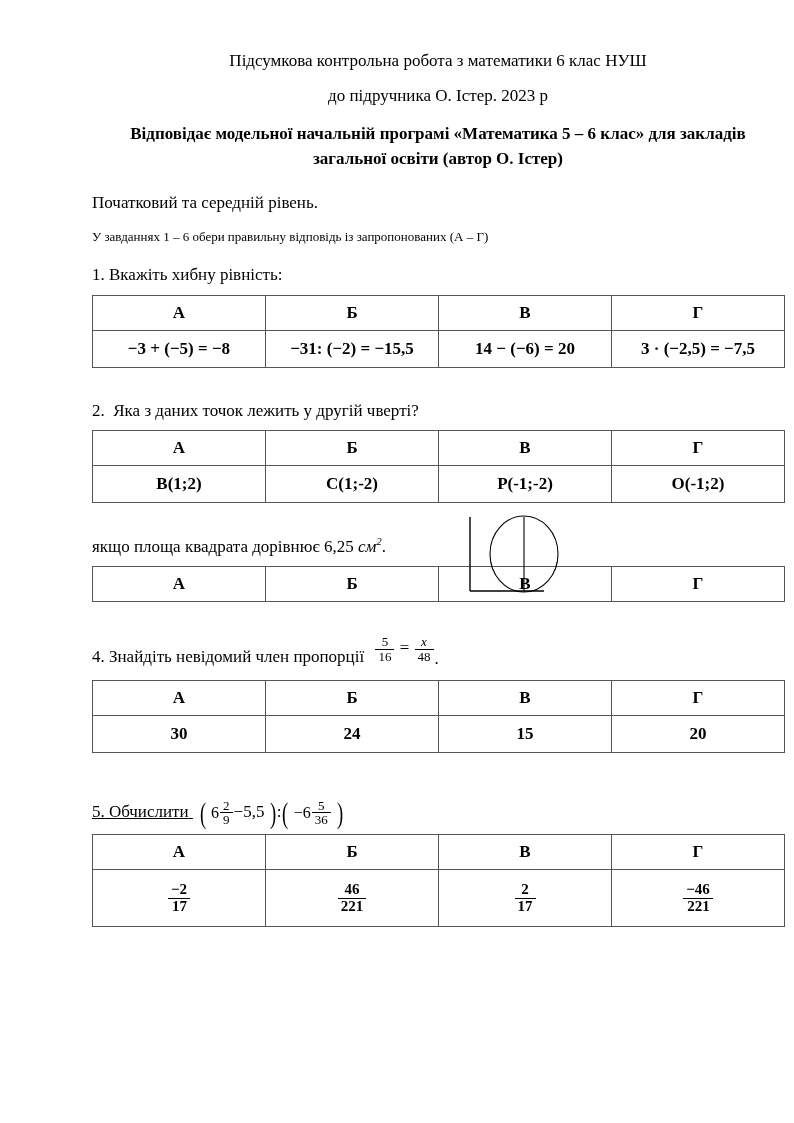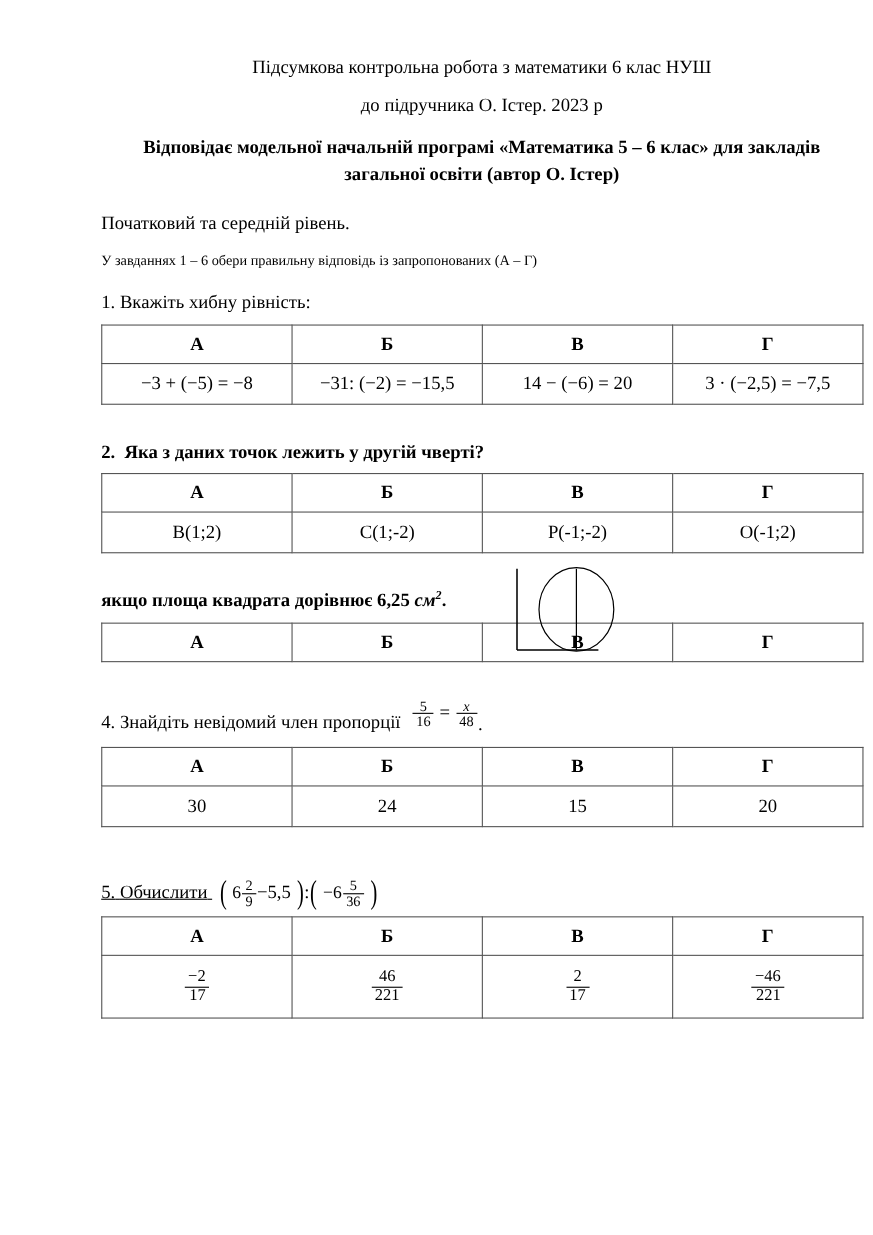--- a/index.html
+++ b/index.html
@@ -54,35 +54,35 @@
     margin-bottom: 17px;
   }
 
   
   .question {
     font-size: 17px;
     line-height: 1.5;
     margin-bottom: 7px;
     position: relative;
   }
-  .q-spacer-top { margin-top: 30px; font-weight: bold; }
+  .q-spacer-top { margin-top: 30px; }
 
   
   table.answers {
     border-collapse: collapse;
     width: 692px;
     table-layout: fixed;
     margin-bottom: 4px;
   }
   table.answers td,
   table.answers th {
     border: 1px solid #555555;
     text-align: center;
     font-size: 17px;
-    font-weight: normal;
+    font-weight: bold;
     padding: 0;
     vertical-align: middle;
   }
   table.answers th {
     font-weight: bold;
     height: 34px;
   }
   table.answers td {
     height: 36px;
   }

